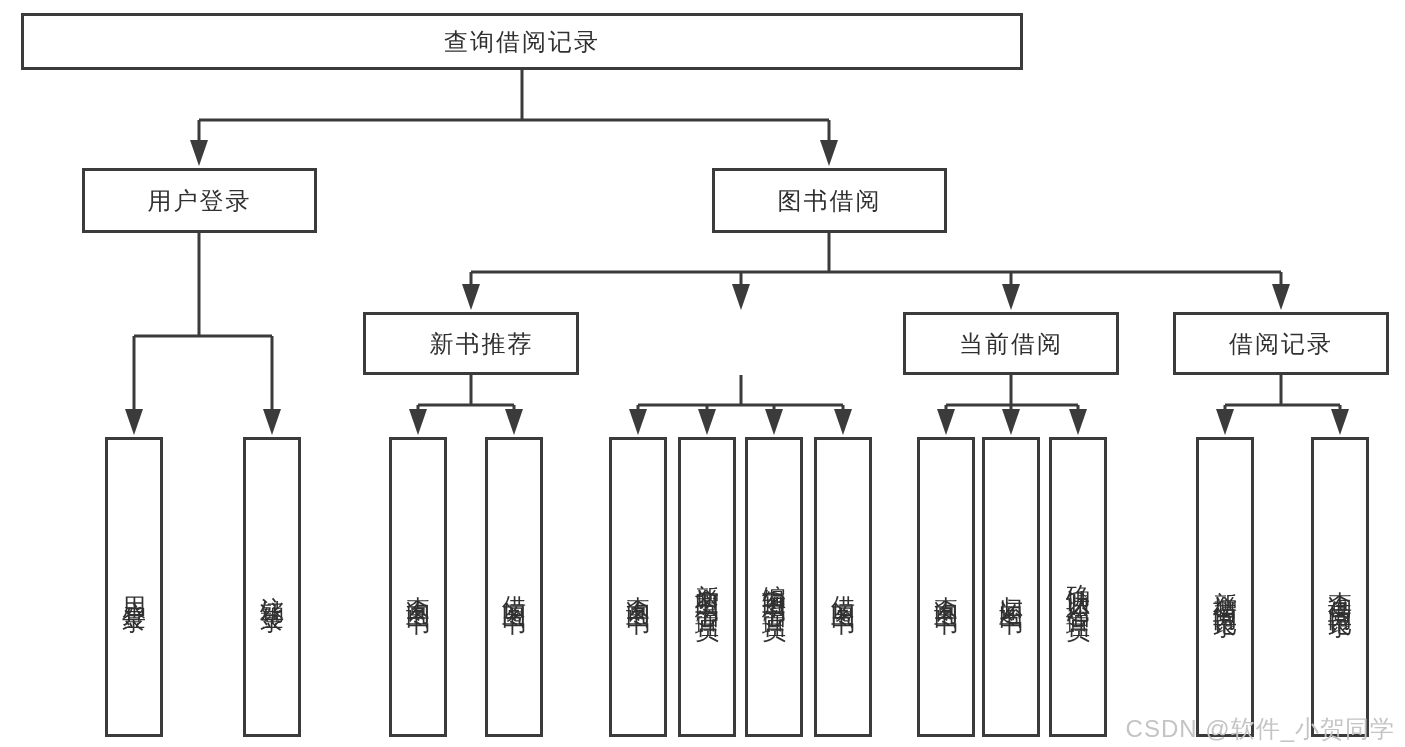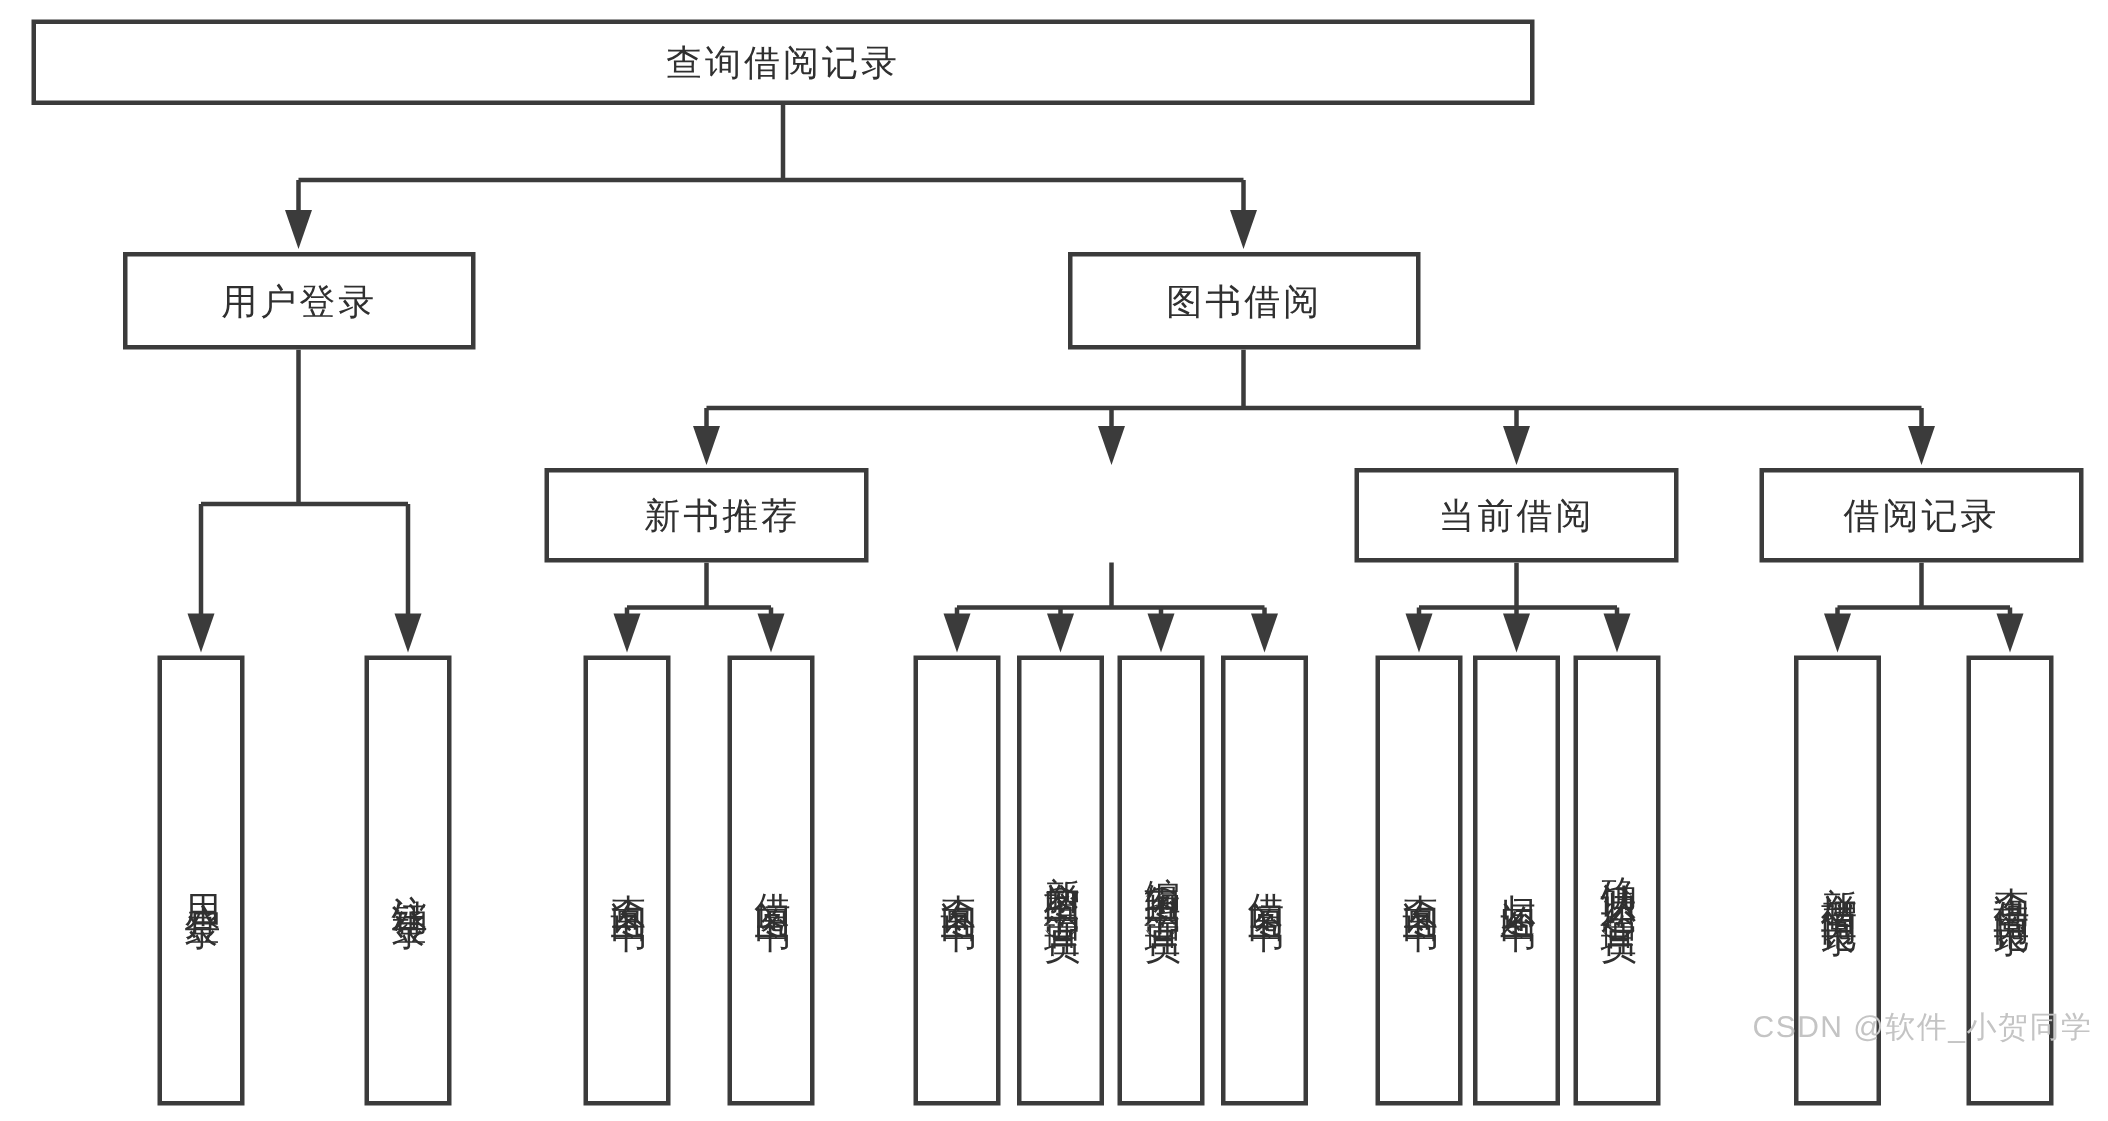--- a/index.html
+++ b/index.html
@@ -41,22 +41,22 @@
     justify-content: center;
     writing-mode: vertical-rl;
     font-size: 24px;
     line-height: 1;
     letter-spacing: 5px;
     color: #303030;
   }
   .watermark {
     position: absolute;
     right: 10px;
-    top: 671px;
-    font-size: 20px;
+    top: 713px;
+    font-size: 24px;
     letter-spacing: 1px;
     color: #c4c4c4;
   }
 </style>
 </head>
 <body>
 
 <div class="canvas">
 
   <svg class="connectors" width="1405" height="747" viewBox="0 0 1405 747">

